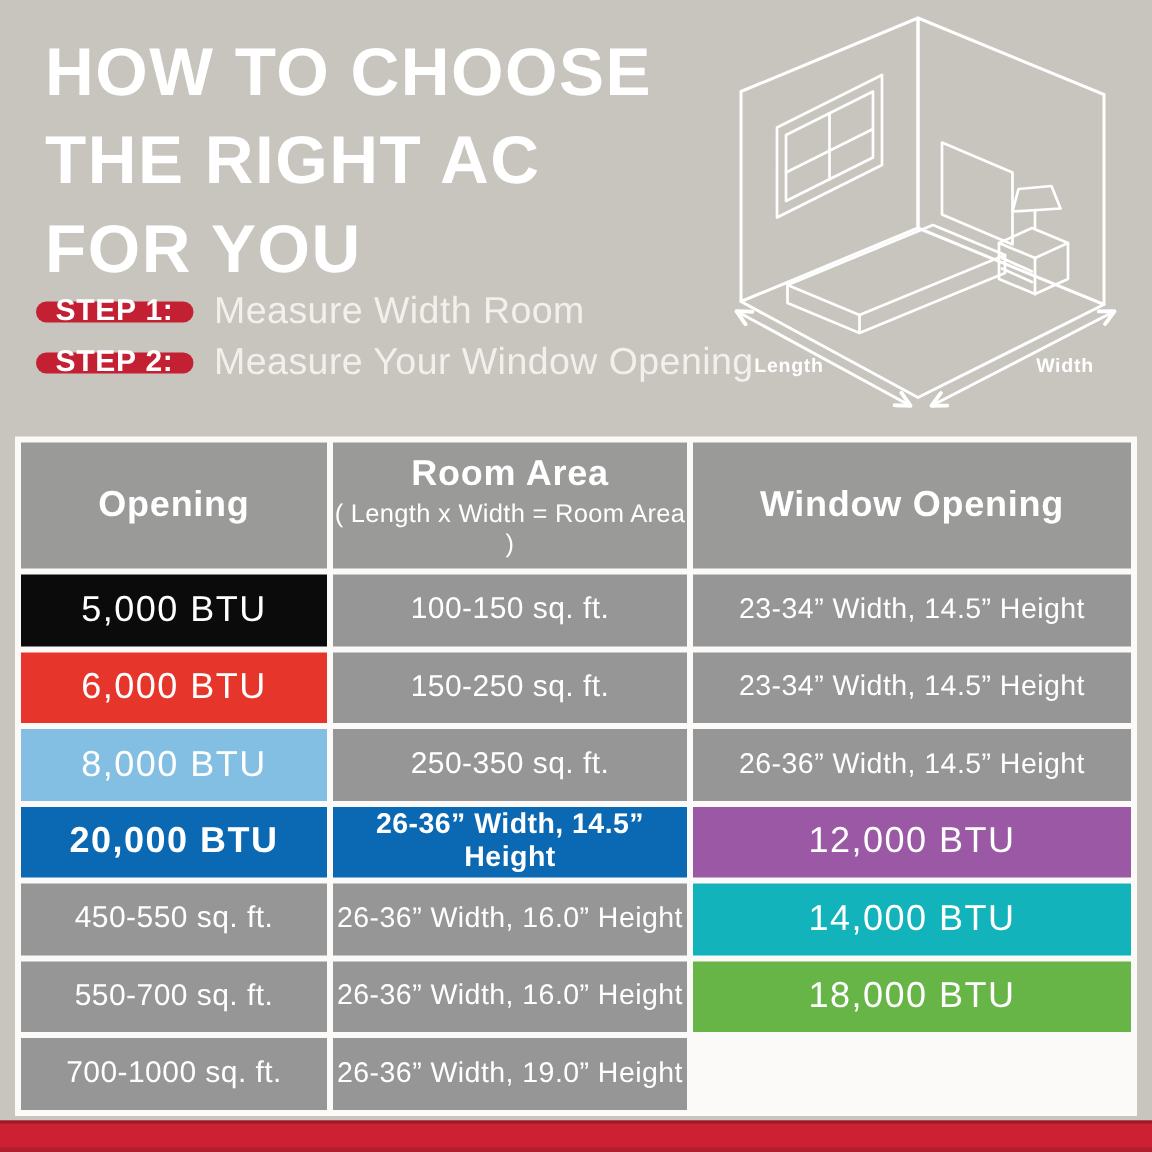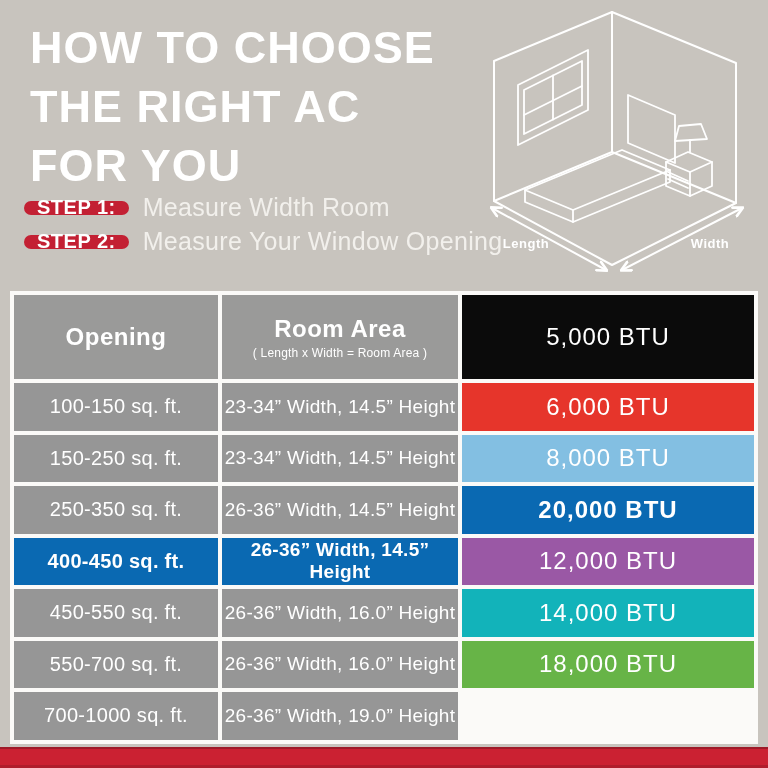--- a/index.html
+++ b/index.html
@@ -85,21 +85,21 @@
   .cell {
     display: flex;
     flex-direction: column;
     align-items: center;
     justify-content: center;
     color: #ffffff;
     text-align: center;
     background: #969696;
   }
   .cell.header { font-weight: bold; font-size: 24px; letter-spacing: 0.5px; }
-  .cell .sub { font-weight: normal; font-size: 12px; letter-spacing: 0.2px; margin-top: 3px; }
+  .cell .sub { font-weight: normal; font-size: 17px; letter-spacing: 0.2px; margin-top: 3px; }
   .cell.capacity { font-size: 24px; letter-spacing: 1px; }
   .cell.area { font-size: 20px; letter-spacing: 0.3px; }
   .cell.window { font-size: 19px; letter-spacing: 0.3px; }
   .cell.hl { font-weight: bold; }
 
   
   .bottom-band {
     position: absolute;
     left: 0; bottom: 0;
     width: 768px; height: 21px;
@@ -184,35 +184,37 @@
 
   <div class="ac-table">
 
     <div class="cell header" style="background:#9a9a99">
       <span>Opening</span>
     </div>
     <div class="cell header" style="background:#9a9a99">
       <span>Room Area</span>
       <span class="sub">( Length x Width = Room Area )</span>
     </div>
+    <div class="cell header" style="background:#9a9a99">
+      <span>Window Opening</span>
+    </div>
 
     <div class="cell capacity" style="background: rgb(11, 11, 11);">5,000 BTU</div>
     <div class="cell area" style="background: rgb(150, 150, 150);">100-150 sq. ft.</div>
     <div class="cell window" style="background: rgb(150, 150, 150);">23-34” Width, 14.5” Height</div>
 
     <div class="cell capacity" style="background: rgb(230, 53, 43);">6,000 BTU</div>
     <div class="cell area" style="background: rgb(150, 150, 150);">150-250 sq. ft.</div>
     <div class="cell window" style="background: rgb(150, 150, 150);">23-34” Width, 14.5” Height</div>
 
     <div class="cell capacity" style="background: rgb(131, 191, 226);">8,000 BTU</div>
     <div class="cell area" style="background: rgb(150, 150, 150);">250-350 sq. ft.</div>
     <div class="cell window" style="background: rgb(150, 150, 150);">26-36” Width, 14.5” Height</div>
 
     <div class="cell capacity hl" style="background: rgb(10, 105, 178);">20,000 BTU</div>
-    <div class="cell area hl" style="background: rgb(10, 105, 178);">400-450 sq. ft.</div>
     <div class="cell window hl" style="background: rgb(10, 105, 178);">26-36” Width, 14.5” Height</div>
 
     <div class="cell capacity" style="background: rgb(154, 88, 165);">12,000 BTU</div>
     <div class="cell area" style="background: rgb(150, 150, 150); text-align: center;">450-550 sq. ft.</div>
     <div class="cell window" style="background: rgb(150, 150, 150);">26-36” Width, 16.0” Height</div>
 
     <div class="cell capacity" style="background: rgb(18, 179, 186);">14,000 BTU</div>
     <div class="cell area" style="background: rgb(150, 150, 150);">550-700 sq. ft.</div>
     <div class="cell window" style="background: rgb(150, 150, 150);">26-36” Width, 16.0” Height</div>
 

